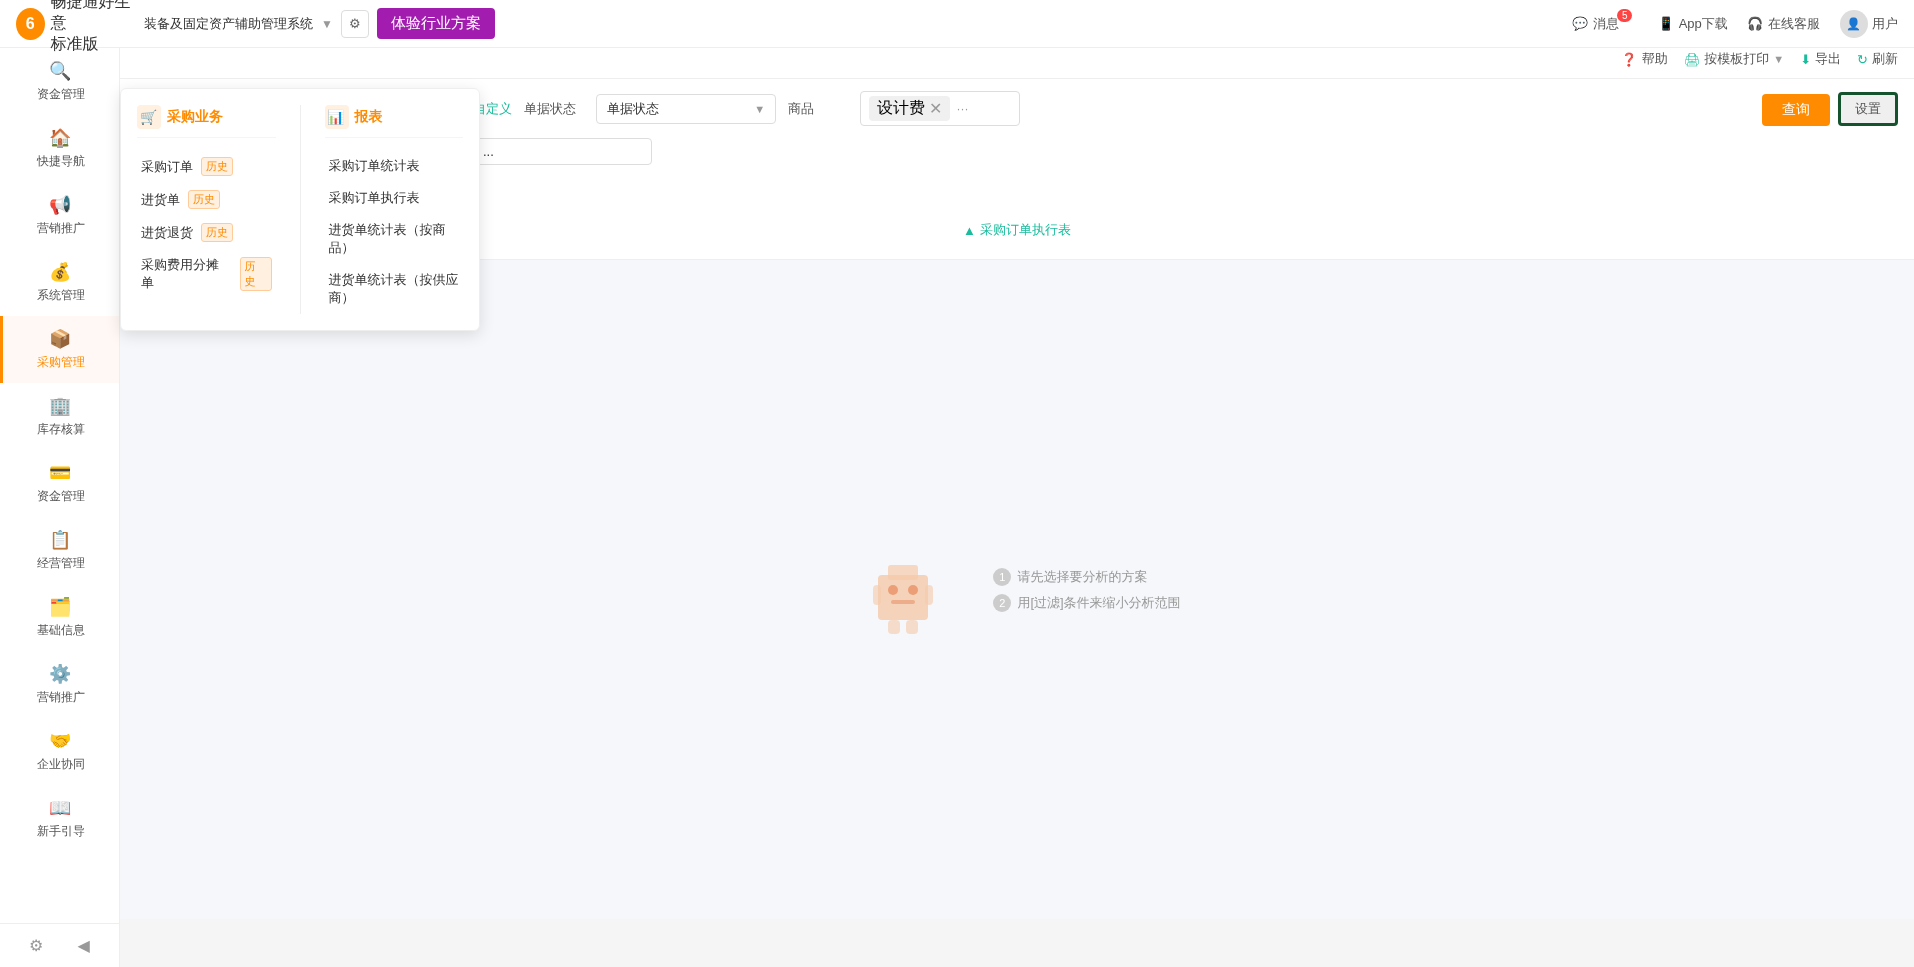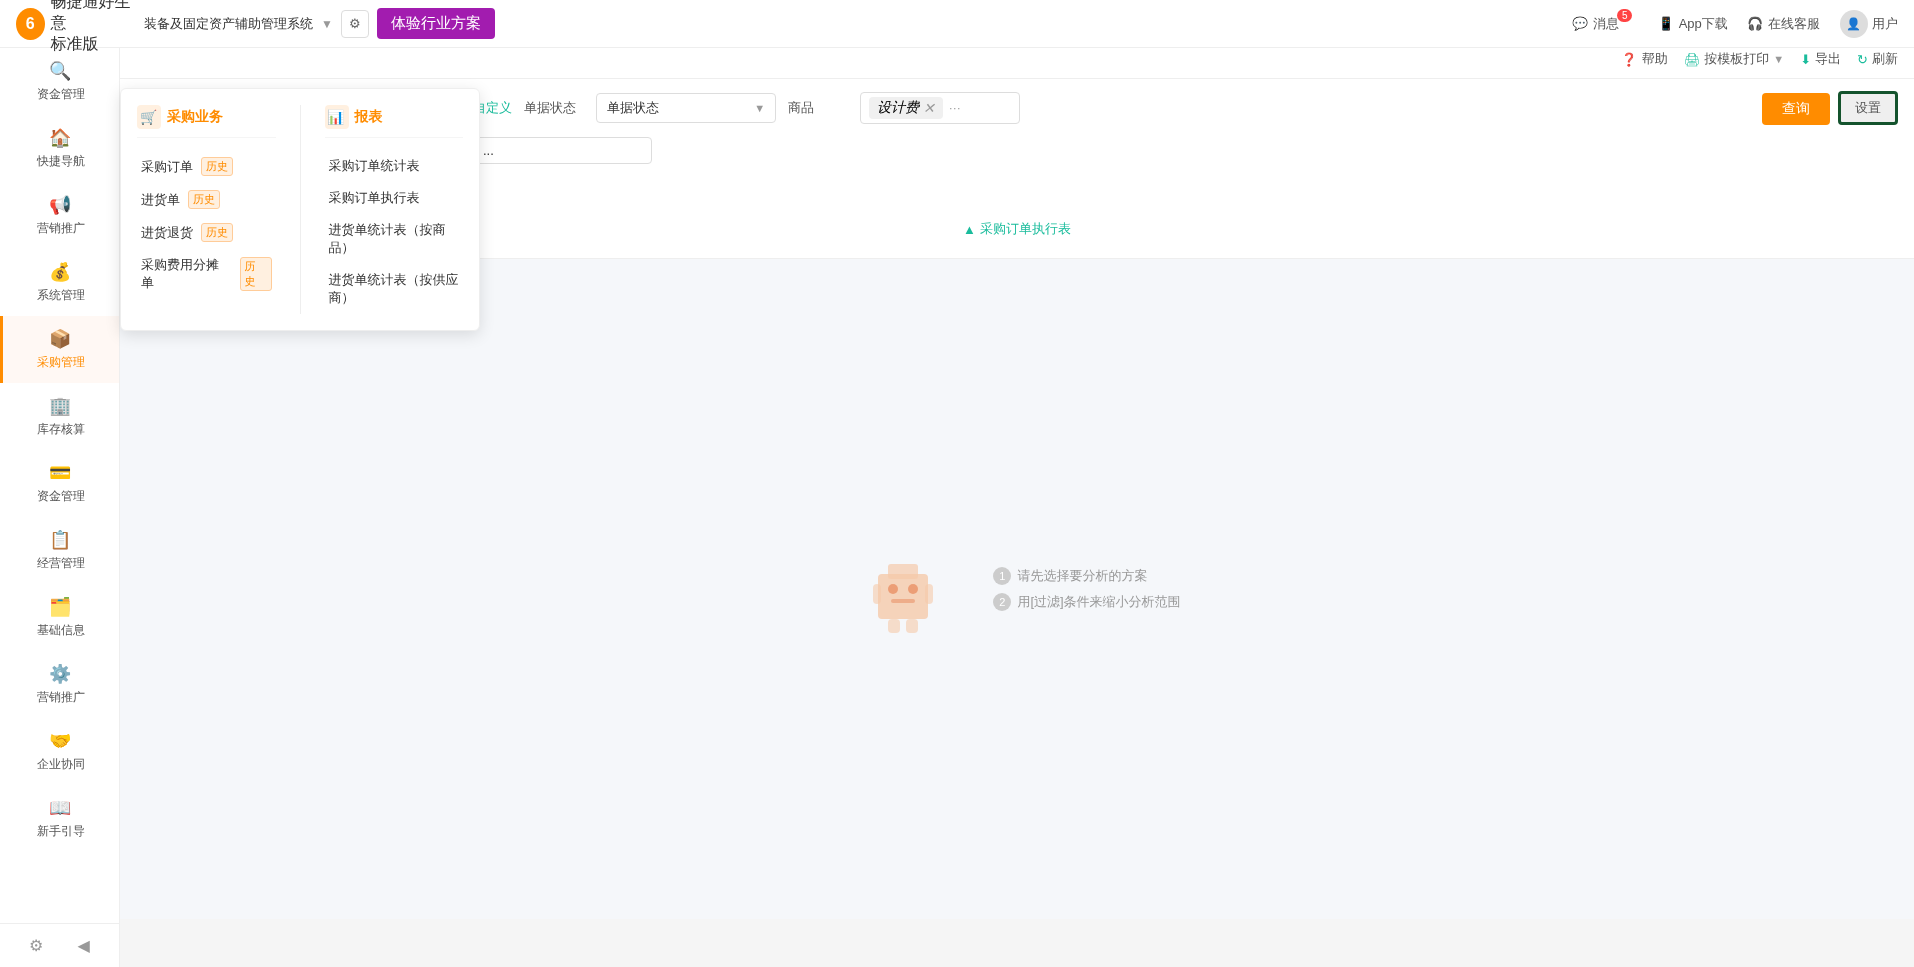--- a/index.html
+++ b/index.html
@@ -191,22 +191,22 @@
       font-size: 13px;
       color: #333;
       min-width: 200px;
       display: flex; align-items: center; justify-content: space-between;
       cursor: pointer;
     }
     .tag {
       background: #f0f0f0;
       border-radius: 4px;
       padding: 2px 8px;
-      font-size: 14px;
-      display: flex; align-items: center; gap: 4px; font-style: italic;
+      font-size: 16px;
+      display: flex; align-items: center; gap: 4px;
     }
     .tag-close { cursor: pointer; color: #999; }
     .more-link { color: #1abc9c; cursor: pointer; font-size: 13px; }
     .btn-query {
       background: #ff8c00;
       color: white;
       border: none;
       border-radius: 4px;
       padding: 7px 20px;
       cursor: pointer;

